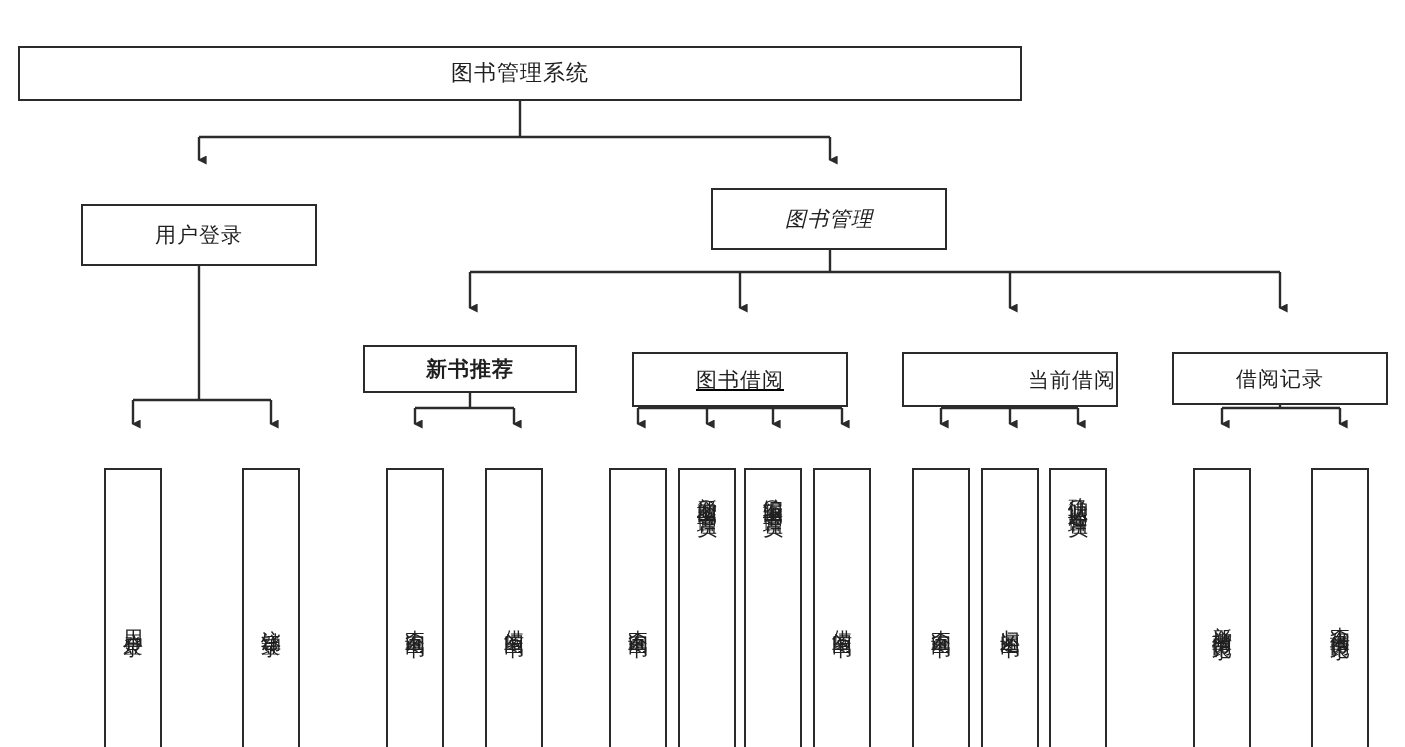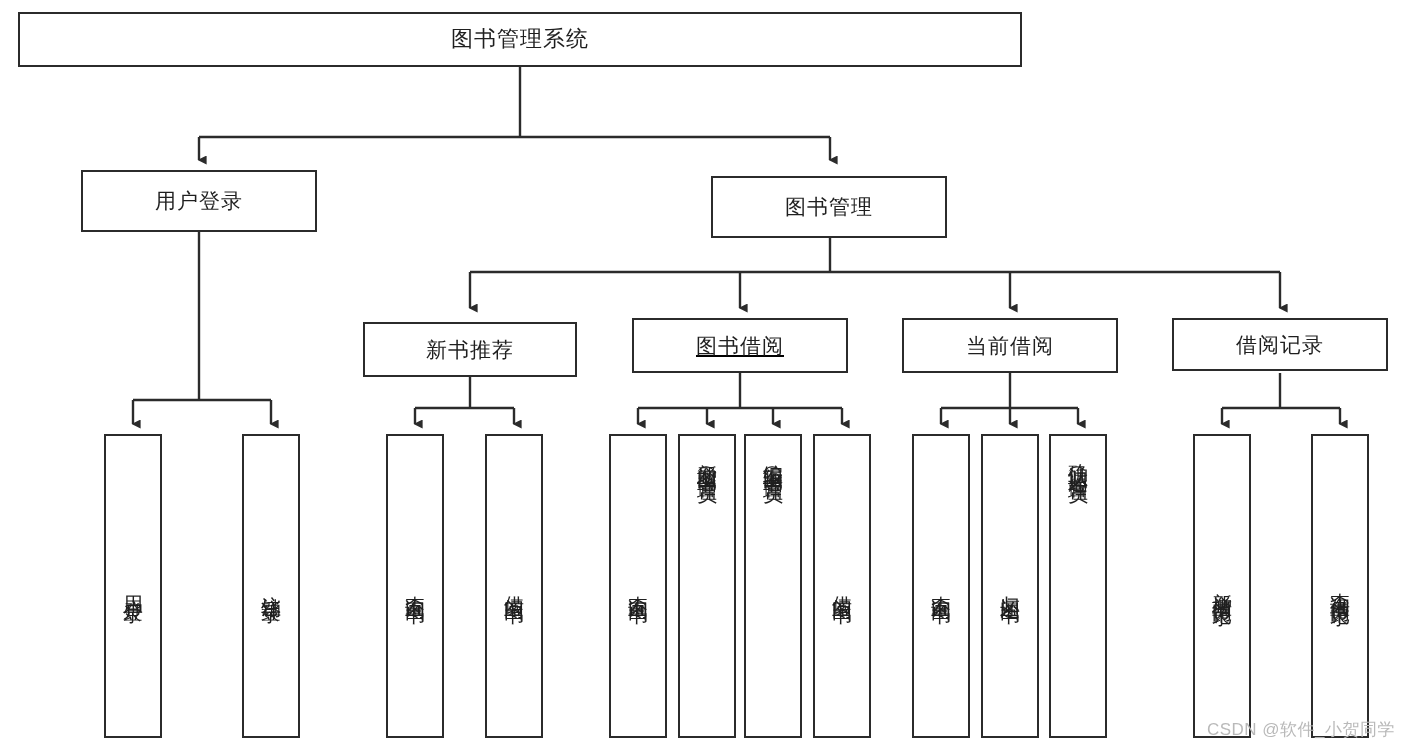--- a/index.html
+++ b/index.html
@@ -26,20 +26,21 @@
     pointer-events: none;
   }
   .node {
     position: absolute;
     box-sizing: border-box;
     background: #ffffff;
     border: 2px solid #2b2b2b;
     display: flex;
     align-items: center;
     justify-content: center;
+    margin-top: 34px;
   }
   .node .label {
     color: #1f1f1f;
     letter-spacing: 1px;
     white-space: nowrap;
   }
   .node.horizontal .label {
     font-size: 21px;
     line-height: 1.2;
   }
@@ -130,33 +131,33 @@
   </svg>
 
   <div class="node root horizontal" style="left:18px; top:12px; width:1004px; height:55px;">
     <span class="label">图书管理系统</span>
   </div>
 
   <div class="node horizontal" style="left:81px; top:170px; width:236px; height:62px;">
     <span class="label">用户登录</span>
   </div>
 
-  <div class="node horizontal" style="left:711px; top:176px; width:236px; height:62px;">
+  <div class="node horizontal" style="left:711px; top:154px; width:236px; height:62px;font-style:italic;">
     <span class="label">图书管理</span>
   </div>
 
-  <div class="node horizontal" style="left:363px; top:322px; width:214px; height:55px;">
+  <div class="node horizontal" style="left:363px; top:311px; width:214px; height:48px;font-weight:bold;">
     <span class="label">新书推荐</span>
   </div>
 
   <div class="node horizontal" style="left:632px; top:318px; width:216px; height:55px;text-decoration:underline;">
     <span class="label">图书借阅</span>
   </div>
 
-  <div class="node horizontal" style="left:902px; top:318px; width:216px; height:55px;">
+  <div class="node horizontal" style="left:902px; top:318px; width:216px; height:55px;justify-content:flex-end;">
     <span class="label">当前借阅</span>
   </div>
 
   <div class="node horizontal" style="left:1172px; top:318px; width:216px; height:53px;">
     <span class="label">借阅记录</span>
   </div>
 
   <div class="node vertical centered" style="left:104px; top:434px; width:58px; height:304px;">
     <span class="label">用户登录</span>
   </div>
@@ -202,15 +203,14 @@
   </div>
 
   <div class="node vertical centered" style="left:1193px; top:434px; width:58px; height:304px;">
     <span class="label">新增借阅记录</span>
   </div>
 
   <div class="node vertical centered" style="left:1311px; top:434px; width:58px; height:304px;">
     <span class="label">查询借阅记录</span>
   </div>
 
-  <div class="watermark">CSDN @软件_小贺同学</div>
 
 </div>
 
 </body></html>

